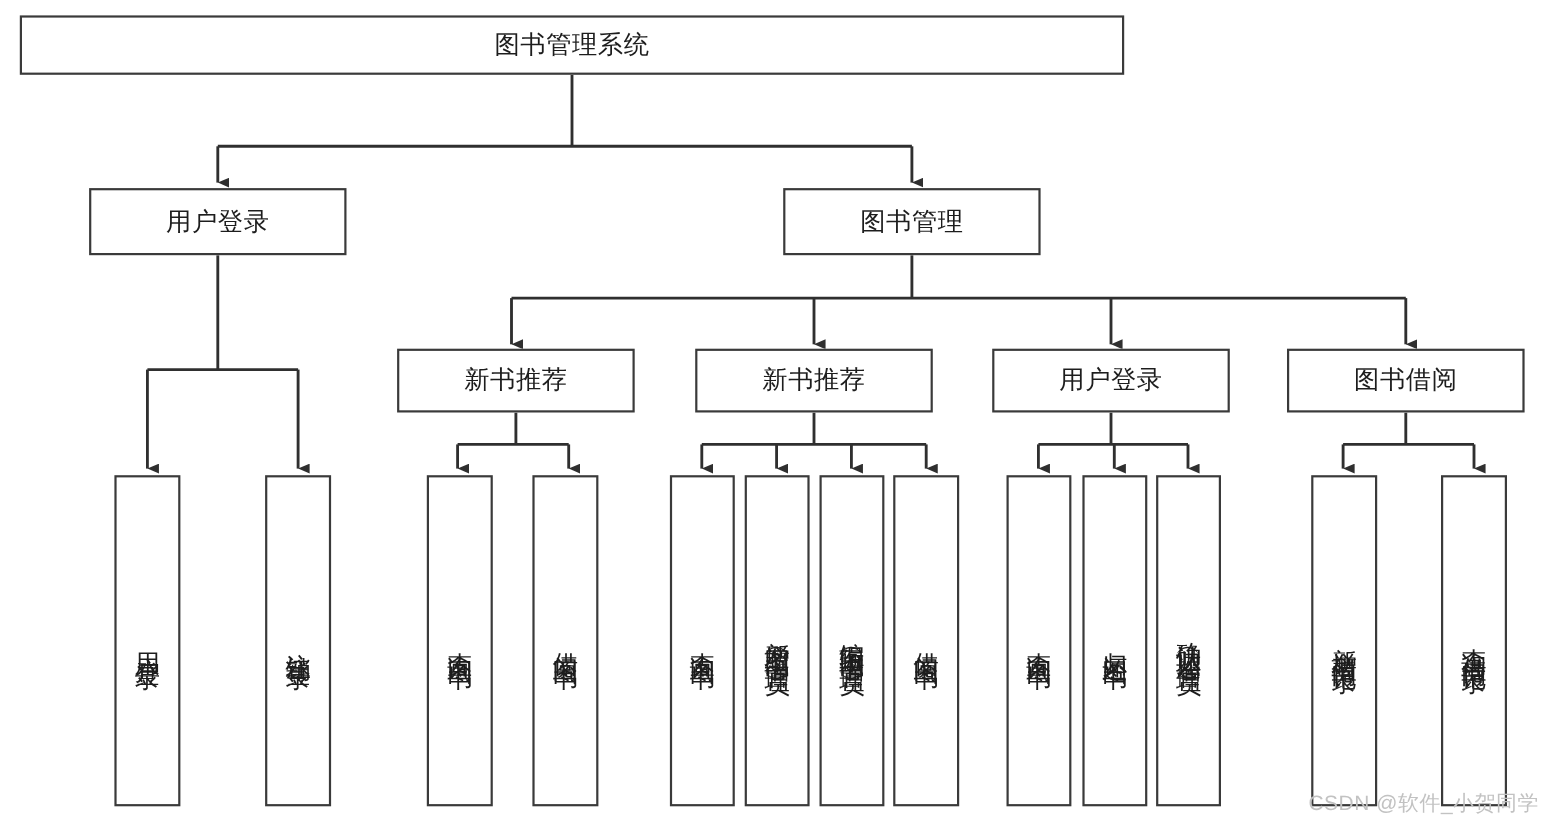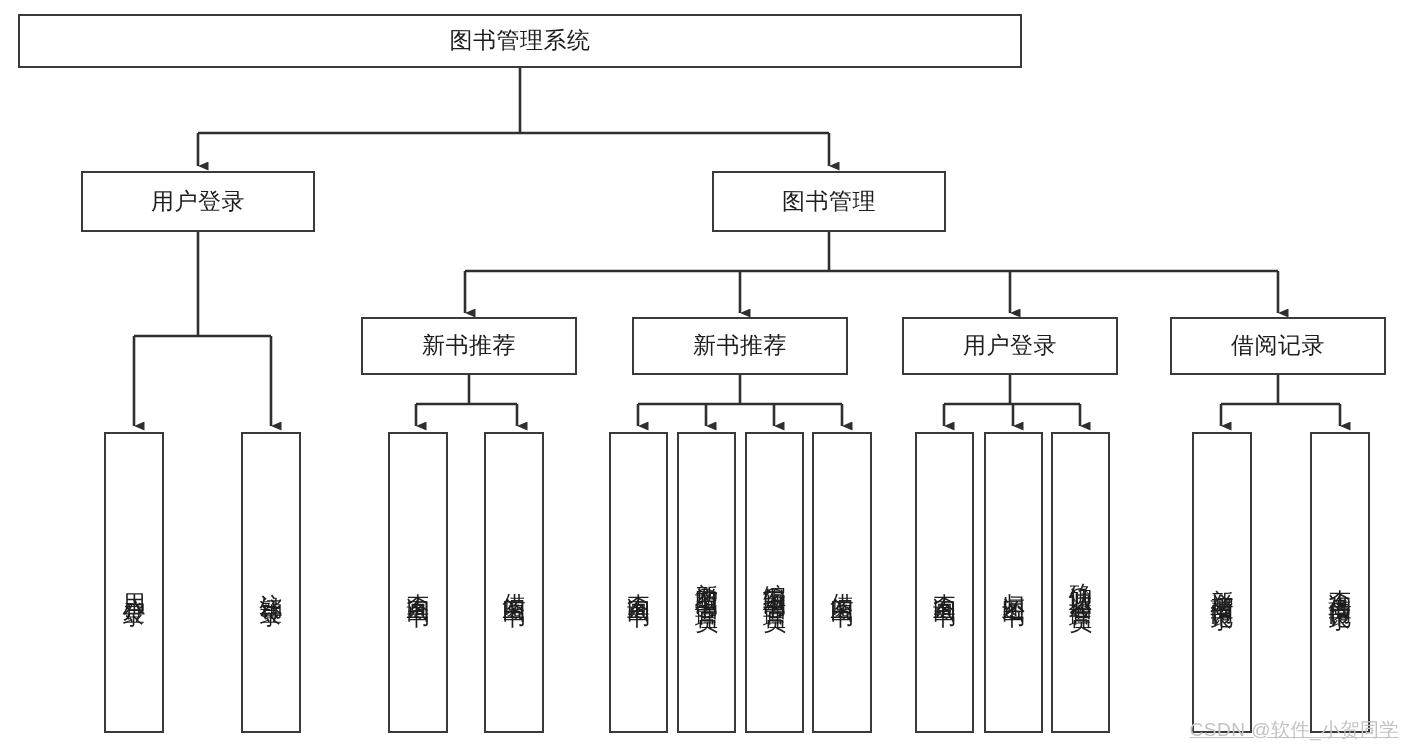--- a/index.html
+++ b/index.html
@@ -61,21 +61,20 @@
   }
   .watermark {
     position: absolute;
     right: 6px;
     bottom: 4px;
     color: #c2c2c2;
     font-size: 19px;
     letter-spacing: 0.5px;
     white-space: nowrap;
     z-index: 5;
-    text-decoration: underline;
   }
 </style>
 </head>
 <body>
 
 <div id="canvas">
 
   <svg class="connectors" viewBox="0 0 1405 747" xmlns="http://www.w3.org/2000/svg">
     <defs>
       <marker id="arrowhead" markerWidth="9" markerHeight="11" refX="4.5" refY="10.5" orient="auto" markerUnits="userSpaceOnUse">
@@ -147,21 +146,21 @@
 
   <div class="node horiz" style="left:632px; top:317px; width:216px; height:58px;">
     <span class="label">新书推荐</span>
   </div>
 
   <div class="node horiz" style="left:902px; top:317px; width:216px; height:58px;">
     <span class="label">用户登录</span>
   </div>
 
   <div class="node horiz" style="left:1170px; top:317px; width:216px; height:58px;">
-    <span class="label">借阅记录</span>
+    <span class="label">图书借阅</span>
   </div>
 
   <div class="node vert" style="left:104px; top:432px; width:60px; height:301px;">
     <span class="label">用户登录</span>
   </div>
 
   <div class="node vert" style="left:241px; top:432px; width:60px; height:301px;">
     <span class="label">注销登录</span>
   </div>
 

